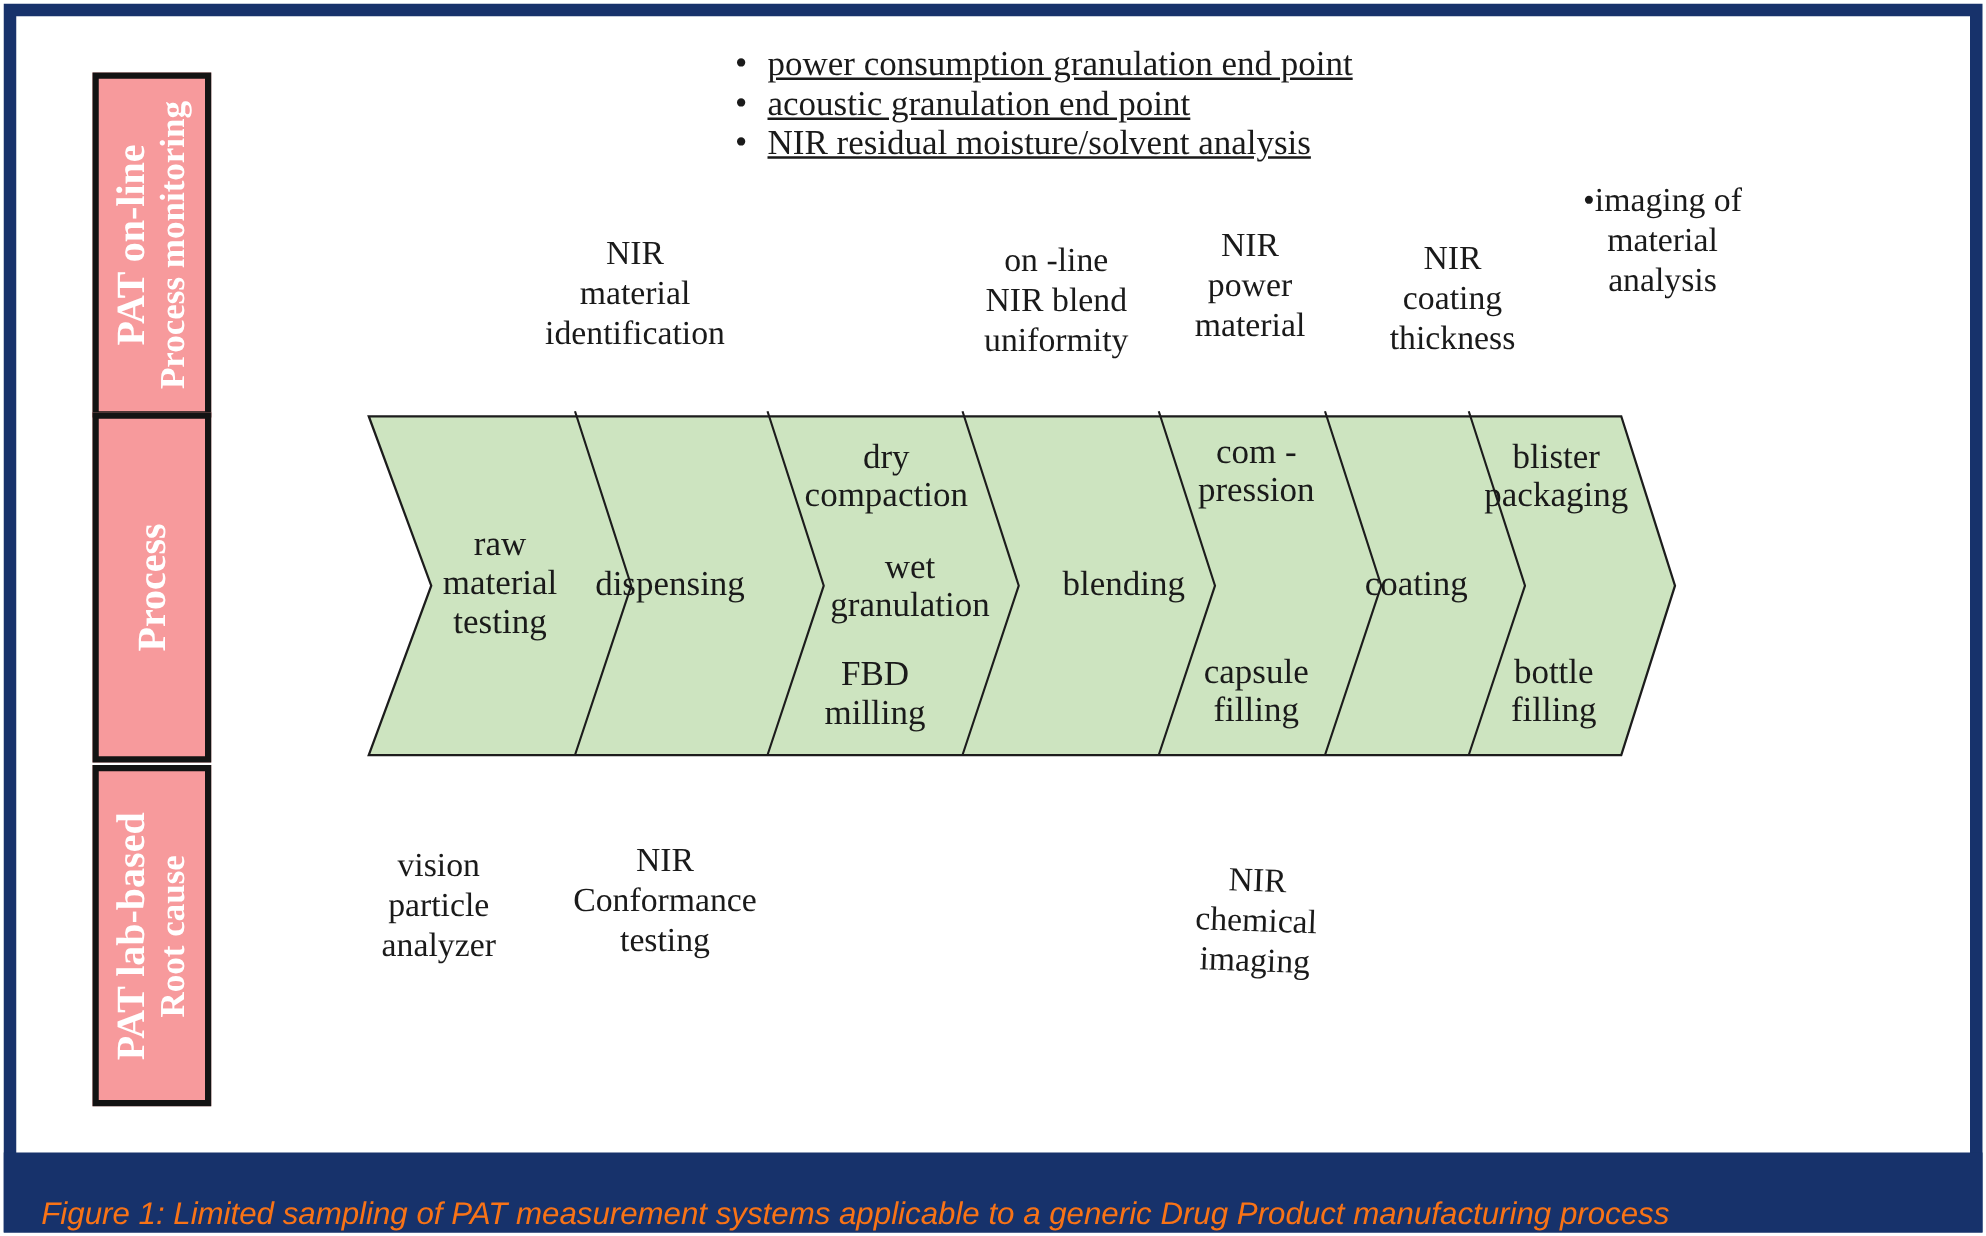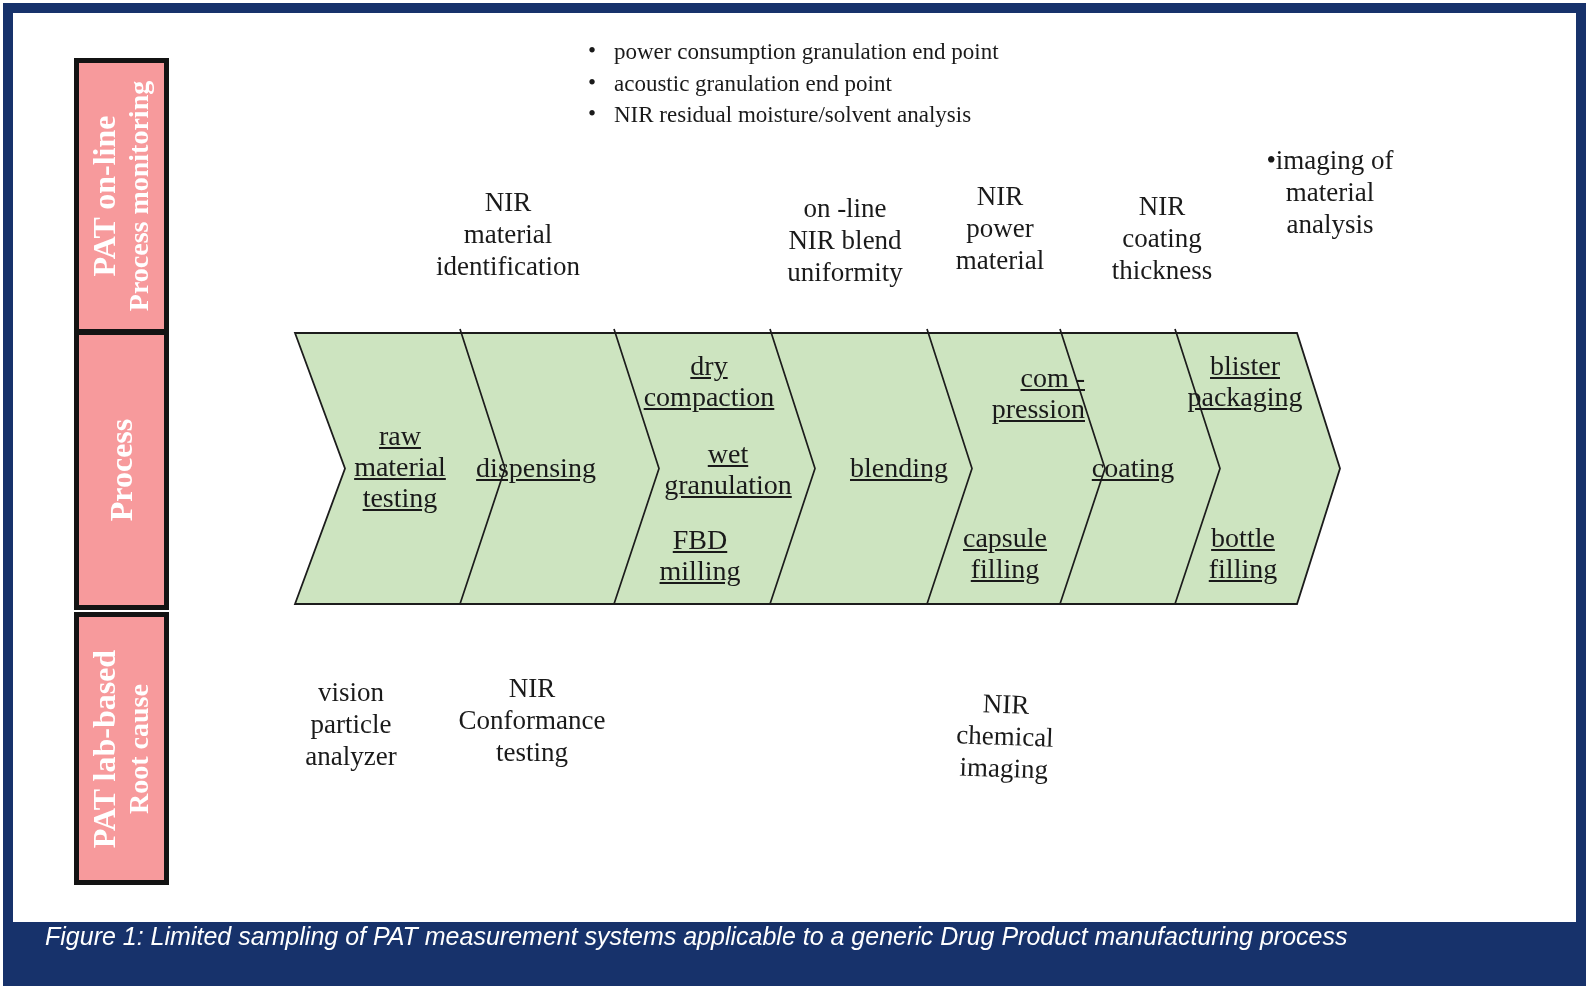--- a/index.html
+++ b/index.html
@@ -10,50 +10,51 @@
   }
   .abs { position:absolute; }
 
   
   .frame {
     position:absolute; left:3px; top:3px; width:1583px; height:983px;
     box-sizing:border-box; border:10px solid #17326b;
   }
   .caption-bar {
     position:absolute; left:3px; top:922px; width:1583px; height:64px;
-    background:#17326b; color:#ffffff;
+    background:#17326b; color:#f97316;
     font-family:"Liberation Sans","DejaVu Sans",sans-serif; font-style:italic;
-    font-size:25px; display:flex; align-items:flex-start;
-    padding-left:42px; box-sizing:border-box;
+    font-size:25px; display:flex; align-items:flex-end;
+    padding-left:30px; box-sizing:border-box;
   }
 
   
   .side-box {
     position:absolute; left:74px; width:95px; background:#f79a9c;
     border:5px solid #131313; box-sizing:border-box;
     display:flex; align-items:center; justify-content:center;
   }
   .side-rot {
     transform:rotate(-90deg); white-space:nowrap; text-align:center;
     color:#ffffff; font-weight:bold;
   }
   .side-rot .l1 { font-size:32px; line-height:36px; }
   .side-rot .l2 { font-size:28px; line-height:34px; }
 
   
   .bullets { left:586px; top:36px; width:470px; }
   .bullets .li {
-    position:relative; padding-left:28px; font-size:23px; line-height:31.5px;
+    position:relative; padding-left:28px; font-size:28px; line-height:31.5px;
     white-space:nowrap;
+    text-decoration:underline;
   }
   .bullets .li::before { content:"•"; position:absolute; left:2px; top:-1px; }
 
   
   .lbl { position:absolute; text-align:center; font-size:27px; line-height:32px; }
-  .stage { position:absolute; text-align:center; font-size:28px; line-height:31px;text-decoration:underline; }
+  .stage { position:absolute; text-align:center; font-size:28px; line-height:31px; }
 
   
   .bb-item1::before { content:"•"; }
   .bb-item2-l1::before { content:"• "; }
 
   .tilt2 { transform:rotate(2deg); }
 </style>
 </head>
 <body>
 
@@ -135,21 +136,21 @@
   <div>wet</div>
   <div>granulation</div>
 </div>
 <div class="stage" style="left:620px;top:524px;width:160px;">
   <div>FBD</div>
   <div>milling</div>
 </div>
 <div class="stage" style="left:819px;top:452px;width:160px;">
   <div>blending</div>
 </div>
-<div class="stage" style="left:925px;top:362px;width:160px;text-align:right;">
+<div class="stage" style="left:925px;top:346px;width:160px;">
   <div>com -</div>
   <div>pression</div>
 </div>
 <div class="stage" style="left:925px;top:522px;width:160px;">
   <div>capsule</div>
   <div>filling</div>
 </div>
 <div class="stage" style="left:1053px;top:452px;width:160px;">
   <div>coating</div>
 </div>

